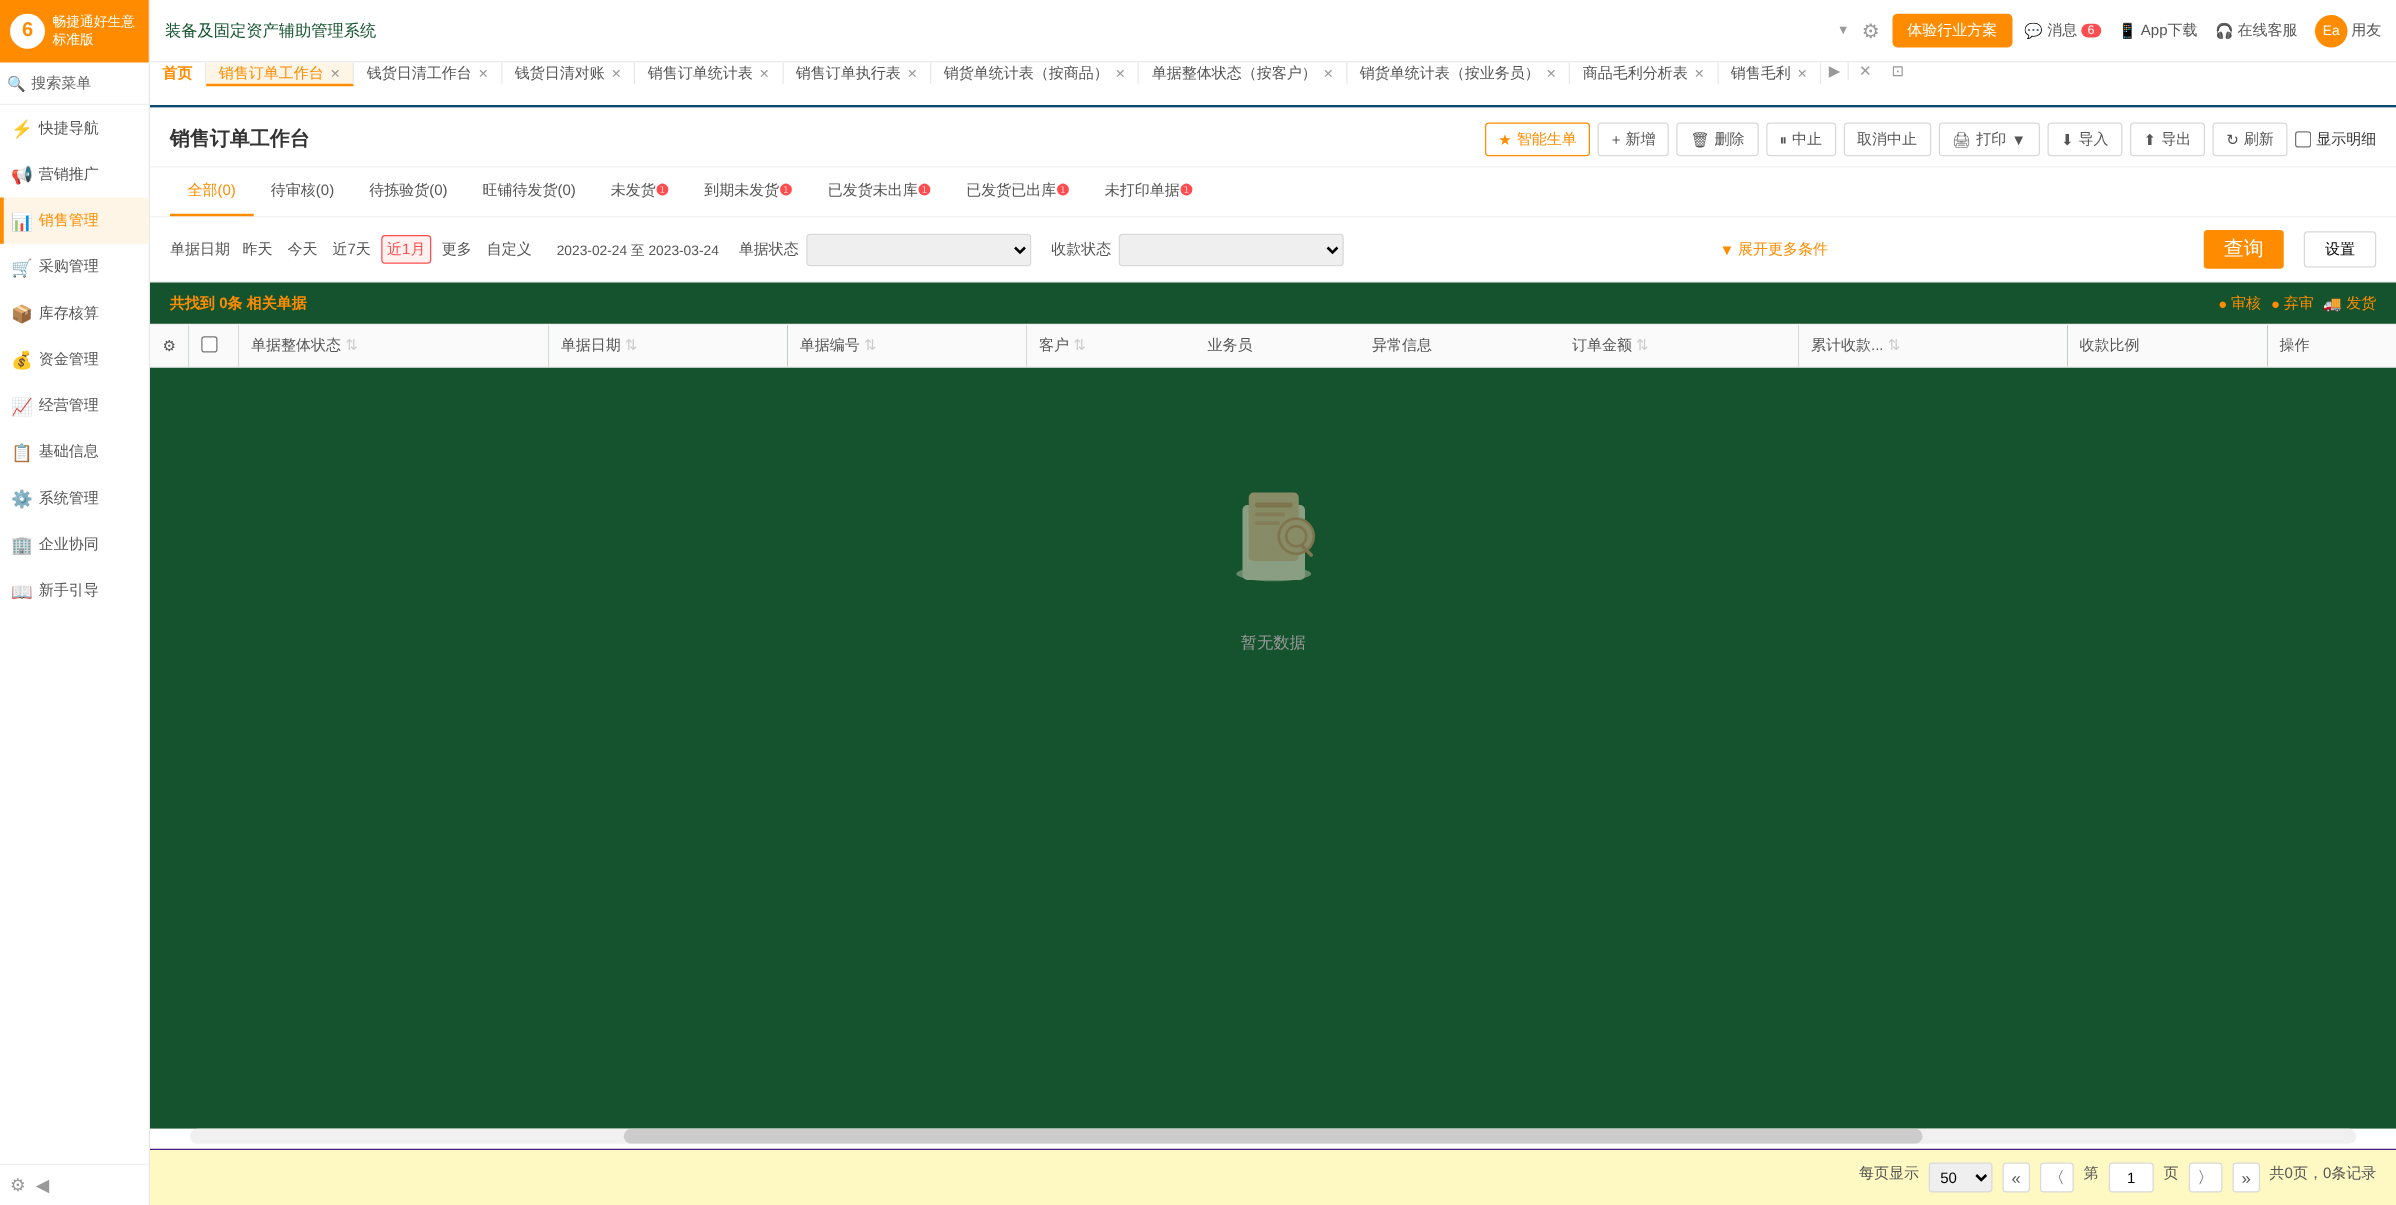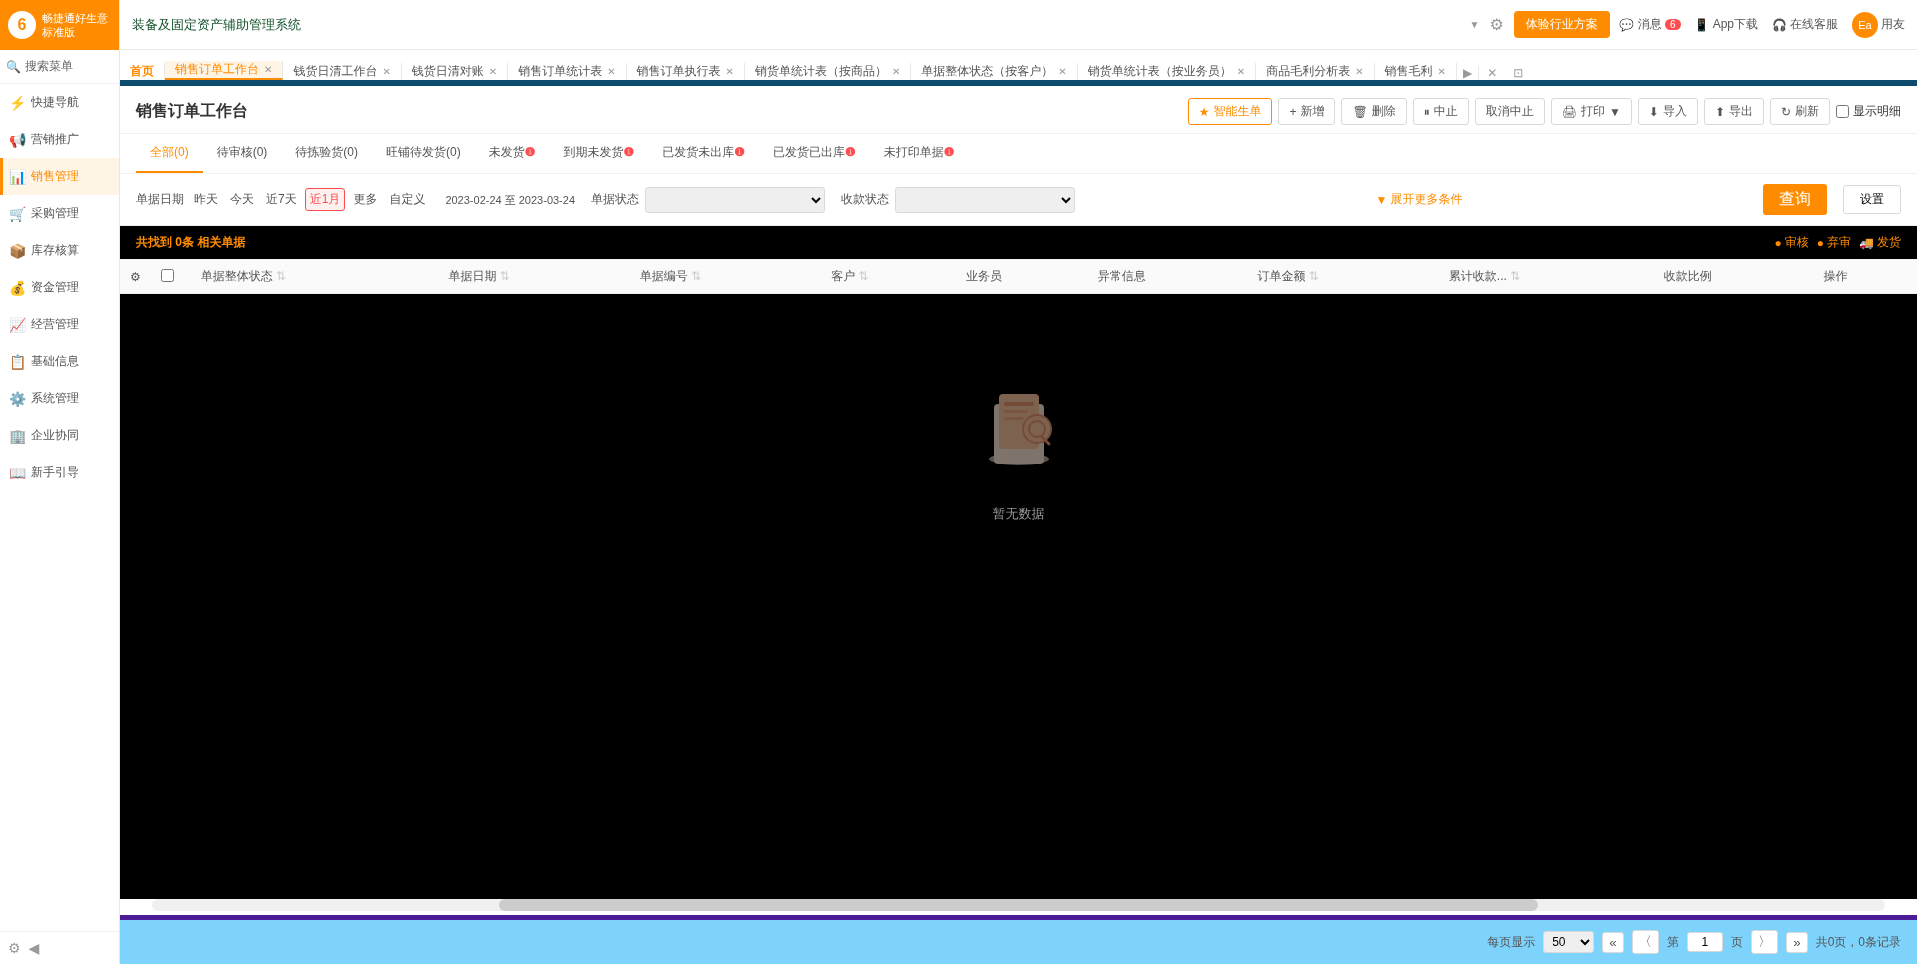--- a/index.html
+++ b/index.html
@@ -26,21 +26,21 @@
     .topbar-title { font-size: 13px; color: #14532d; flex: 1; display: flex; align-items: center; gap: 6px; }
     .topbar-dropdown { color: #999; font-size: 10px; }
     .topbar-settings { color: #999; cursor: pointer; font-size: 16px; }
     .topbar-industry-btn { background: #ff8c00; color: #fff; border: none; border-radius: 4px; padding: 5px 12px; cursor: pointer; font-size: 12px; }
     .topbar-right { display: flex; align-items: center; gap: 14px; color: #555; font-size: 12px; }
     .topbar-right-item { display: flex; align-items: center; gap: 3px; cursor: pointer; }
     .badge { background: #ff4d4f; color: #fff; border-radius: 10px; font-size: 10px; padding: 0 4px; min-width: 16px; text-align: center; }
     .user-avatar { width: 26px; height: 26px; background: #ff8c00; border-radius: 50%; display: flex; align-items: center; justify-content: center; color: #fff; font-size: 11px; }
 
     
-    .tabbar { height: 36px; background: #fff; border-bottom: 6px solid #0c4a6e; display: flex; align-items: flex-end; overflow: hidden; }
+    .tabbar { height: 36px; background: #fff; border-bottom: 2px solid #0c4a6e; display: flex; align-items: flex-start; overflow: hidden; }
     .tab { display: flex; align-items: center; padding: 0 10px; gap: 5px; cursor: pointer; color: #555; font-size: 12px; border-right: 1px solid #e8e8e8; white-space: nowrap; flex-shrink: 0; }
     .tab.active { background: #fff5e6; color: #ff8c00; border-bottom: 2px solid #ff8c00; }
     .tab.home { color: #ff8c00; font-weight: bold; }
     .tab-close { color: #999; font-size: 10px; cursor: pointer; }
     .tab-scroll-btn { padding: 0 6px; display: flex; align-items: center; color: #999; cursor: pointer; background: #fff; border-right: 1px solid #e8e8e8; }
     .tab-close-all { padding: 0 8px; display: flex; align-items: center; color: #999; cursor: pointer; }
 
     
     .content { flex: 1; overflow: auto; display: flex; flex-direction: column; }
 
@@ -65,21 +65,21 @@
     .date-range { display: flex; align-items: center; gap: 4px; font-size: 12px; }
     .date-quick { color: #555; cursor: pointer; padding: 2px 4px; }
     .date-quick.active { color: #ff4d4f; background: #fff1f0; border-radius: 3px; border: 1px solid #ff4d4f; }
     .date-value { color: #555; font-size: 11px; margin-top: 2px; }
     .search-select { border: 1px solid #d9d9d9; border-radius: 3px; padding: 4px 8px; font-size: 12px; width: 180px; outline: none; cursor: pointer; }
     .expand-btn { color: #ff8c00; cursor: pointer; font-size: 12px; display: flex; align-items: center; gap: 3px; }
     .search-btn { background: #ff8c00; color: #fff; border: none; border-radius: 3px; padding: 5px 16px; cursor: pointer; font-size: 16px; }
     .setting-btn { border: 1px solid #d9d9d9; background: #fff; border-radius: 3px; padding: 5px 16px; cursor: pointer; font-size: 12px; }
 
     
-    .table-area { flex: 1; background: #000000; margin: 0; overflow: auto; }
+    .table-area { flex: 1; background: #14532d; margin: 0; overflow: auto; }
     .table-toolbar { padding: 8px 16px; display: flex; align-items: center; justify-content: space-between; border-bottom: 1px solid #f0f0f0; }
     .table-count { font-size: 12px; color: #555; }
     .table-count span { color: #ff8c00; font-weight: bold; }
     .table-actions { display: flex; gap: 8px; }
     .table-action-btn { color: #555; cursor: pointer; font-size: 12px; display: flex; align-items: center; gap: 3px; }
     .table-action-btn.orange { color: #ff8c00; }
 
     table { width: 100%; border-collapse: collapse; }
     thead tr { background: #fafafa; }
     th { padding: 8px 10px; text-align: left; font-size: 12px; color: #555; font-weight: normal; border-bottom: 1px solid #f0f0f0; white-space: nowrap; }
@@ -87,21 +87,21 @@
     td { padding: 8px 10px; font-size: 12px; color: #333; border-bottom: 1px solid #f5f5f5; }
     .col-check { width: 40px; }
     .col-settings { width: 30px; }
 
     
     .empty-state { display: flex; flex-direction: column; align-items: center; justify-content: center; padding: 80px 0; }
     .empty-icon { font-size: 80px; margin-bottom: 12px; opacity: 0.5; }
     .empty-text { color: #999; font-size: 13px; }
 
     
-    .pagination { padding: 10px 16px; background: #7dd3fc; border-top: 5px solid #4c1d95; display: flex; align-items: center; justify-content: flex-end; gap: 8px; font-size: 12px; color: #555; }
+    .pagination { padding: 10px 16px; background: #fef9c3; border-top: 1px solid #4c1d95; display: flex; justify-content: flex-end; gap: 8px; font-size: 12px; color: #555; }
     .pagination-select { border: 1px solid #d9d9d9; border-radius: 3px; padding: 2px 4px; font-size: 12px; }
     .pagination-btn { border: 1px solid #d9d9d9; border-radius: 3px; padding: 2px 6px; cursor: pointer; background: #fff; color: #555; }
     .pagination-input { border: 1px solid #d9d9d9; border-radius: 3px; padding: 2px 4px; width: 36px; text-align: center; font-size: 12px; }
 
     
     .scrollbar-area { height: 12px; background: #f0f0f0; margin: 0 16px; border-radius: 6px; overflow: hidden; }
     .scrollbar-thumb { width: 60%; height: 100%; background: #ccc; border-radius: 6px; margin: 0 auto; }
   </style>
 </head>
 <body>

